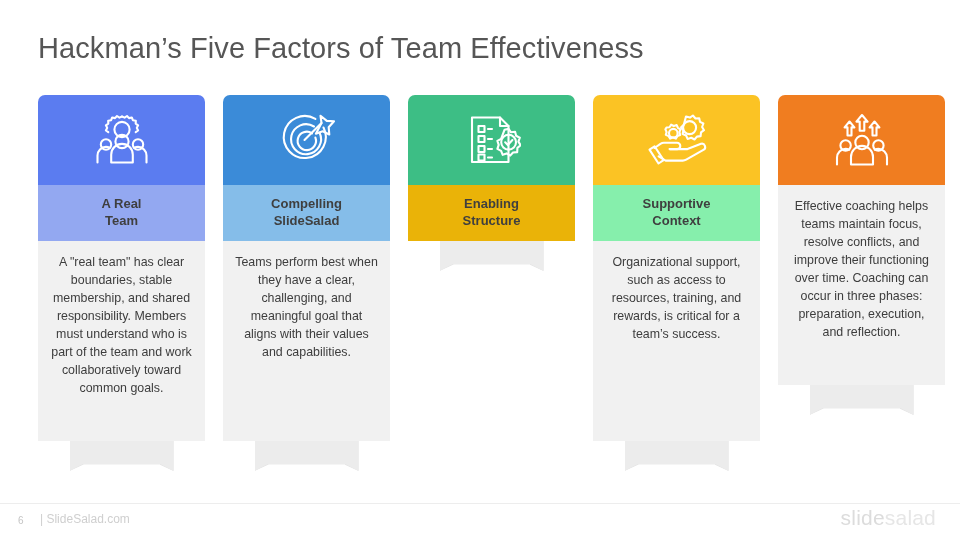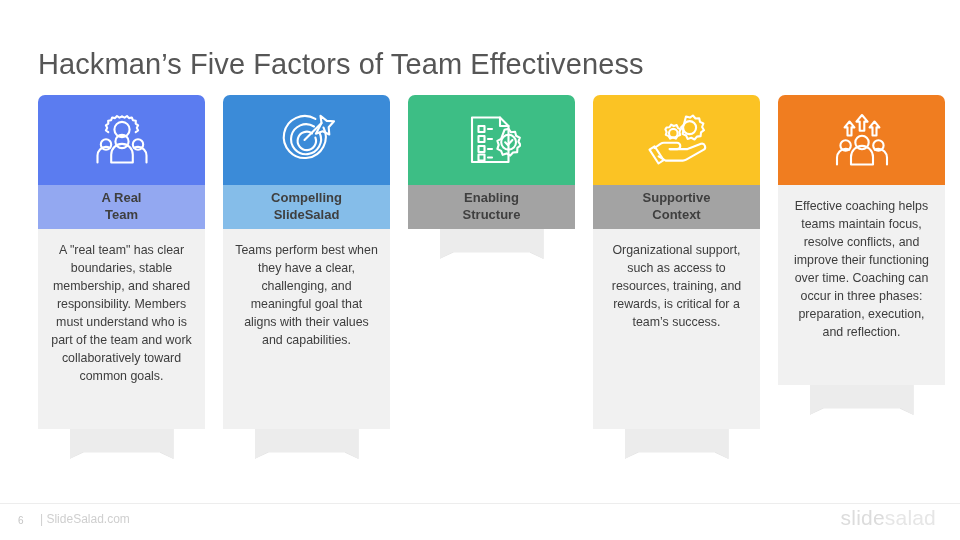--- a/index.html
+++ b/index.html
@@ -23,21 +23,20 @@
   
   .title {
     position: absolute;
     left: 38px;
     top: 32px;
     font-size: 29px;
     font-weight: 400;
     color: #565656;
     letter-spacing: 0.1px;
     white-space: nowrap;
-    margin-top: 16px;
   }
 
   
   .cards {
     position: absolute;
     left: 38px;
     top: 95px;
     width: 884px;
     display: flex;
     gap: 18px;
@@ -53,21 +52,21 @@
     border-radius: 7px 7px 0 0;
     display: flex;
     align-items: center;
     justify-content: center;
   }
   .card-head svg {
     display: block;
   }
 
   .card-label {
-    height: 44px;
+    height: 56px;
     display: flex;
     align-items: center;
     justify-content: center;
     text-align: center;
     font-size: 13px;
     font-weight: bold;
     color: #3f3f3f;
     line-height: 1.30;
     padding: 0 23px;
     box-sizing: border-box;
@@ -239,21 +238,21 @@
             <path d="M25 17 h4"></path>
             <path d="M25 27 h4"></path>
             <path d="M25 37 h4"></path>
             <path d="M25 45.5 h4"></path>
             <path d="M41.5 17.8 l4.1-.9 2.4 3.4 4.1-.6 1 4.1 3.7 1.9-1.4 3.9 2.2 3.6-3.2 2.7-.2 4.2-4.2.4-2.8 3.1-3.6-2.2-3.9 1.4-1.6-3.9-3.7-2 1.3-4-1.3-4 3.7-2z"></path>
             <circle cx="45.6" cy="30.2" r="7.4"></circle>
             <path d="M42.2 30.3 l2.6 2.7 4.6-5"></path>
           </svg>
         </span>
       </div>
-      <div class="card-label" style="background:#a3a3a3">
+      <div class="card-label" style="background:#eab308">
         <span>
           <span>Enabling</span><br>
           <span>Structure</span>
         </span>
       </div>
       <div class="ribbon">
         <div class="tab-shade-l"></div>
         <div class="tab-shade-r"></div>
         <div class="tab"></div>
       </div>
@@ -266,21 +265,21 @@
             <path d="M40 3.5 l3.9 1.1 3-2.1 2.6 3 3.7-.3.8 3.7 3.4 1.6-1.3 3.5 1.9 3.2-3 2.2-.4 3.7-3.7.5-2.4 2.9-3.3-1.7-3.6 1.1-1.5-3.4-3.4-1.5.6-3.7-2.2-3 2.7-2.5z"></path>
             <circle cx="43.6" cy="14.6" r="6.5"></circle>
             <path d="M20.5 14.5 l3-.2 1.6-2.6 2.7 1.3 2.9-.9 1.2 2.7 2.6 1.5-1.1 2.8.8 2.9-2.8 1.1-1.6 2.5-2.8-1-2.8 1-1.6-2.5-2.8-1.2.8-2.8-1.2-2.8z"></path>
             <circle cx="27.3" cy="20.2" r="4.3"></circle>
             <path d="M8.5 35 l6.3-4.3 a5 5 0 0 1 3-1h13.3 a3.2 3.2 0 0 1 0 6.4h-7.4"></path>
             <path d="M23.7 36.1 h17.8 l13.5-5.3 a3.3 3.3 0 0 1 2.4 6.1l-17.2 9.8 a7 7 0 0 1-3.4.9h-17.2 l-7-4.3"></path>
             <path d="M3.5 36.6 l5.1-3.3 9 13.8-5.1 3.4z"></path>
           </svg>
         </span>
       </div>
-      <div class="card-label" style="background:#a3a3a3">
+      <div class="card-label" style="background:#86efac">
         <span>
           <span>Supportive</span><br>
           <span>Context</span>
         </span>
       </div>
       <div class="card-body">
         <span class="card-body-text">Organizational support, such as access to resources, training, and rewards, is critical for a team’s success.</span>
       </div>
       <div class="ribbon">
         <div class="tab-shade-l"></div>

